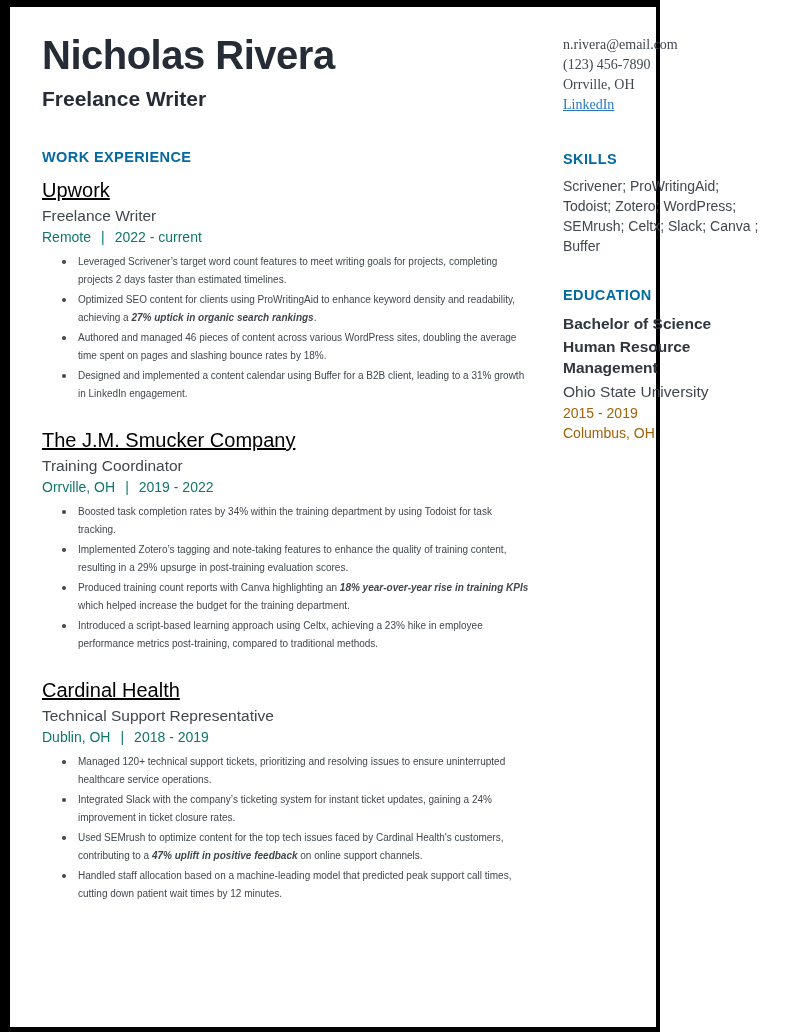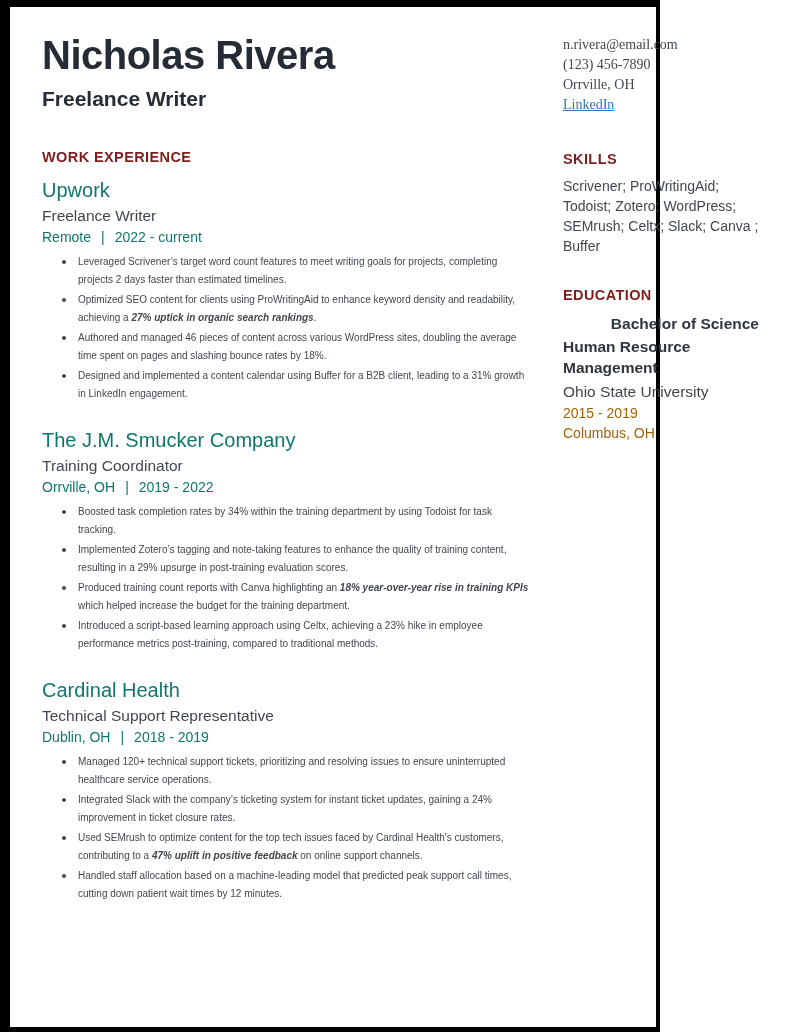--- a/index.html
+++ b/index.html
@@ -22,47 +22,47 @@
     font-size: 40px; line-height: 1.12; font-weight: 900;
     color: #262c35; letter-spacing: -0.5px;
     margin-bottom: 9px;
   }
   .headline {
     font-size: 21px; font-weight: 800; color: #262c35;
     margin-bottom: 0;
   }
   .section-heading {
     font-size: 14.5px; font-weight: 800; letter-spacing: 0.4px;
-    color: #7f1d1d;
+    color: #0369a1;
   }
   .work-heading { margin-top: 38px; margin-bottom: 8px; }
   .job { margin-top: 14px; margin-bottom: 26px; }
   .job:last-child { margin-bottom: 0; }
-  .job-company { font-size: 20px; font-weight: 500; color: #0f766e; margin-bottom: 5px; }
+  .job-company { font-size: 20px; font-weight: 500; color: #000000; margin-bottom: 5px; text-decoration: underline; }
   .job-title { font-size: 15.5px; color: #40474e; margin-bottom: 4px; }
   .job-meta { font-size: 14px; color: #0f766e; margin-bottom: 7px; }
   .job-meta .pipe { margin: 0 10px; }
   .bullets { list-style: disc; padding-left: 34px; }
   .bullets li {
     font-size: 10px; line-height: 18px; color: #40474e;
     padding-left: 2px; margin-bottom: 1px;
   }
   .bullets li::marker { color: #40474e; font-size: 12px; }
   .bi { font-weight: 700; font-style: italic; }
   
   .contact-block { padding-top: 2px; font-family: Liberation Serif, serif; }
   .contact-line { font-size: 14px; line-height: 20px; color: #40474e; }
   .contact-link { color: #2779c4; text-decoration: underline; cursor: pointer; }
   .skills-heading { margin-top: 36px; margin-bottom: 9px; }
   .skills-text { font-size: 14px; line-height: 20px; color: #40474e; }
   .education-heading { margin-top: 31px; margin-bottom: 10px; }
   .edu-degree, .edu-field {
     font-size: 15.5px; line-height: 21px; font-weight: 600; color: #2f363d;
   }
-  .edu-degree { margin-bottom: 2px; text-align: right; }
+  .edu-degree { margin-bottom: 2px; }
   .edu-field { margin-bottom: 3px; }
   .edu-school { font-size: 15.5px; line-height: 21px; color: #40474e; margin-bottom: 1px; }
   .edu-dates, .edu-location { font-size: 14px; line-height: 20px; color: #a16207; }
 </style>
 </head>
 <body>
 
 <div class="page">
   <div class="content">
 

